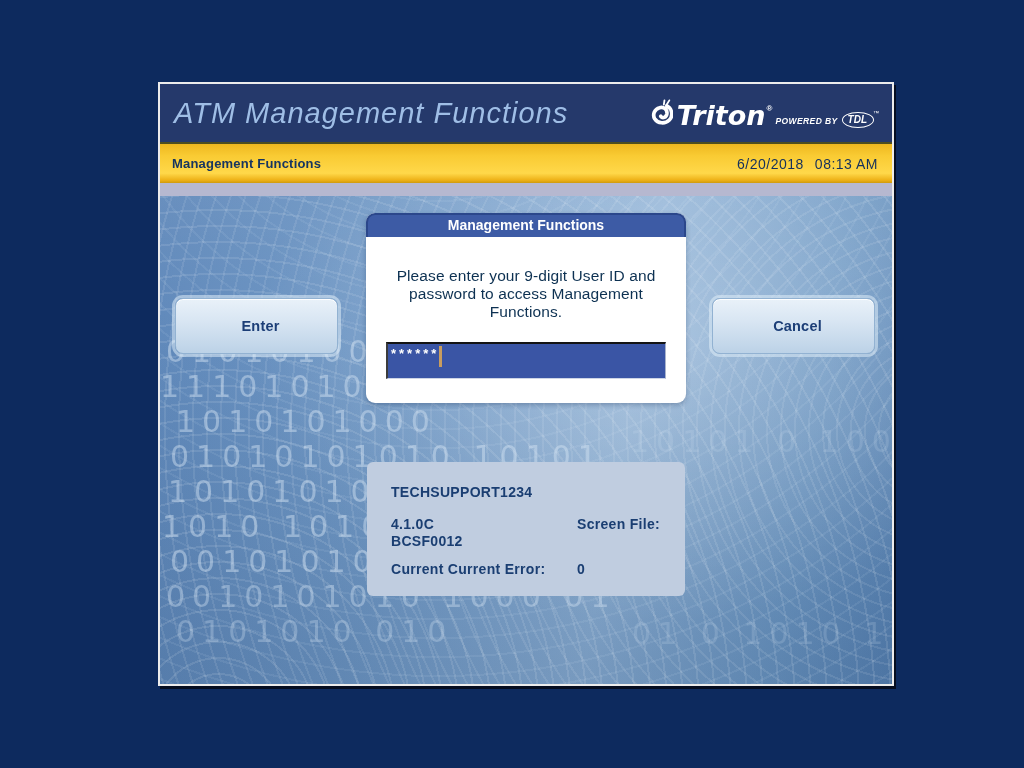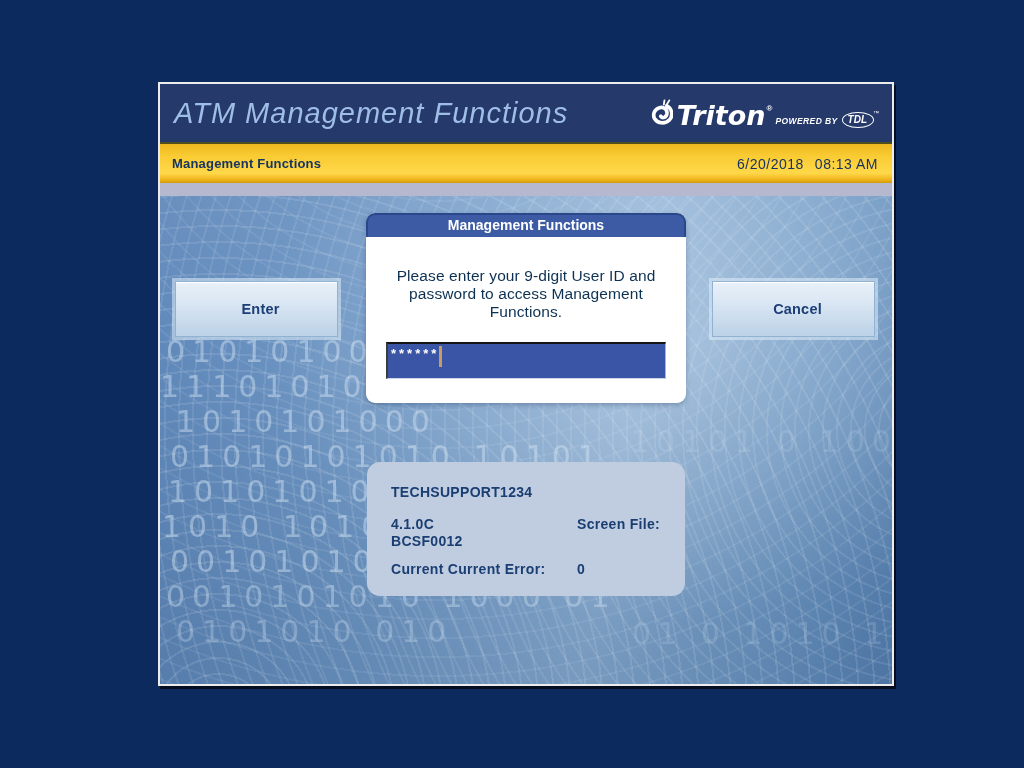--- a/index.html
+++ b/index.html
@@ -102,34 +102,34 @@
     height:37px; background:#3a55a5; cursor:text;
     border-top:2px solid #141414; border-left:2px solid #3c3c3c;
     border-right:1px solid #aab4cc; border-bottom:1px solid #cdd5e6;
     padding:2px 3px; text-align:left;
   }
   .stars { color:#fff; font-weight:bold; font-size:13px; letter-spacing:3px; vertical-align:top; }
   .cursor { display:inline-block; width:3px; height:21px; background:#c89d5f; vertical-align:top; margin-left:0; }
 
   
   .btn {
-    position:absolute; top:85px; width:163px; height:56px; z-index:3;
+    position:absolute; top:102px; width:163px; height:56px; z-index:3;
     background:linear-gradient(to bottom,#e9f1f9 0%,#d9e6f3 40%,#bcd2e7 100%);
-    border:1px solid #92b2d2; border-radius:0;
+    border:1px solid #92b2d2; border-radius:8px;
     box-shadow:0 0 0 3px rgba(222,236,248,.55), inset 0 1px 0 #fff;
     color:#1c3e77; font-weight:bold; font-size:14.5px; letter-spacing:.2px;
     font-family:"Liberation Sans",sans-serif; cursor:pointer;padding-left:8px;
   }
   .btn-enter { left:15px; }
   .btn-cancel { right:17px; }
 
   
   .info {
     position:absolute; top:266px; left:50%; margin-left:-159px; width:318px;
-    min-height:132px; background:#c0cde0; border-radius:13px; z-index:3;
+    min-height:132px; background:#c0cde0; border-radius:6px; z-index:3;
     padding:22px 24px 18px; color:#1a3e72; font-weight:bold; font-size:14px;
     letter-spacing:.3px;
   }
   .info-title { margin-bottom:16px; }
   .info-grid { display:grid; grid-template-columns:186px 1fr; line-height:17px; }
   .info-grid.err { margin-top:11px; }
 </style>
 </head>
 <body>
 

